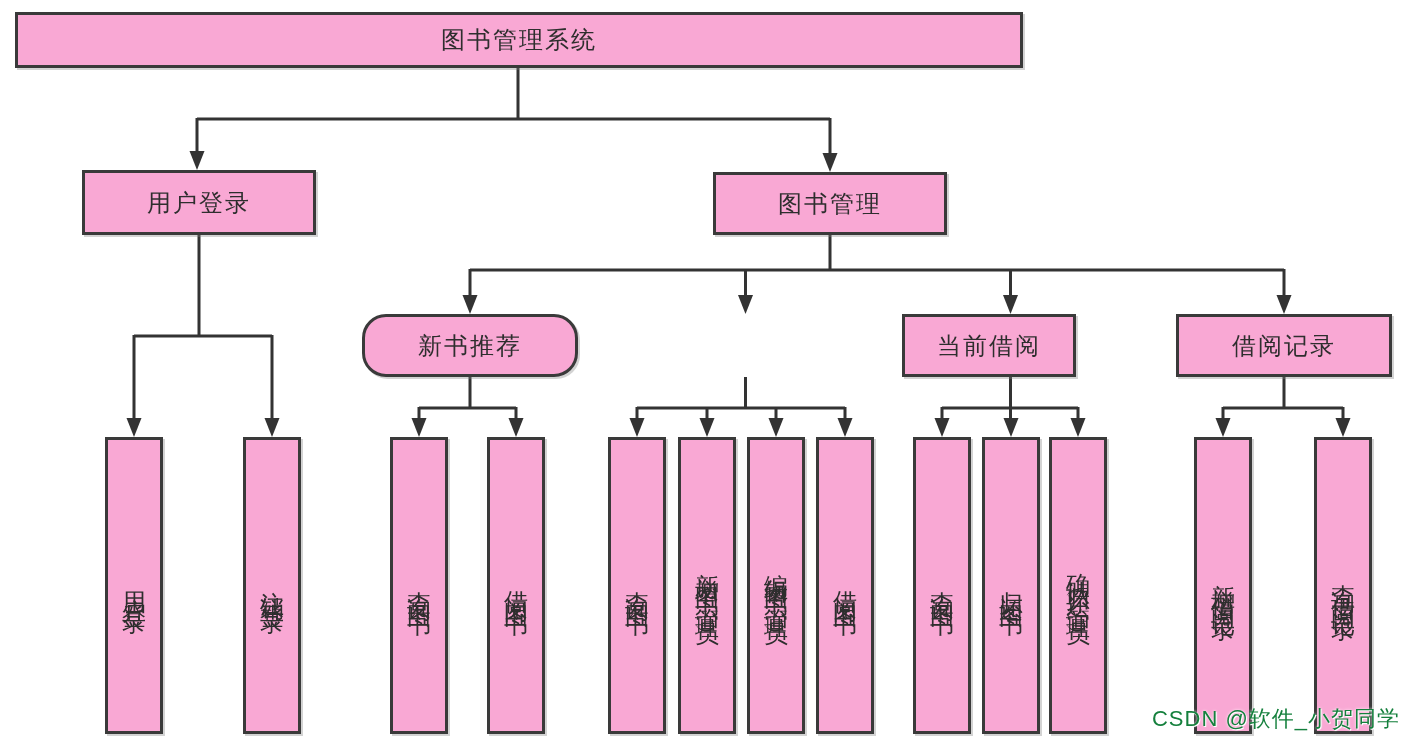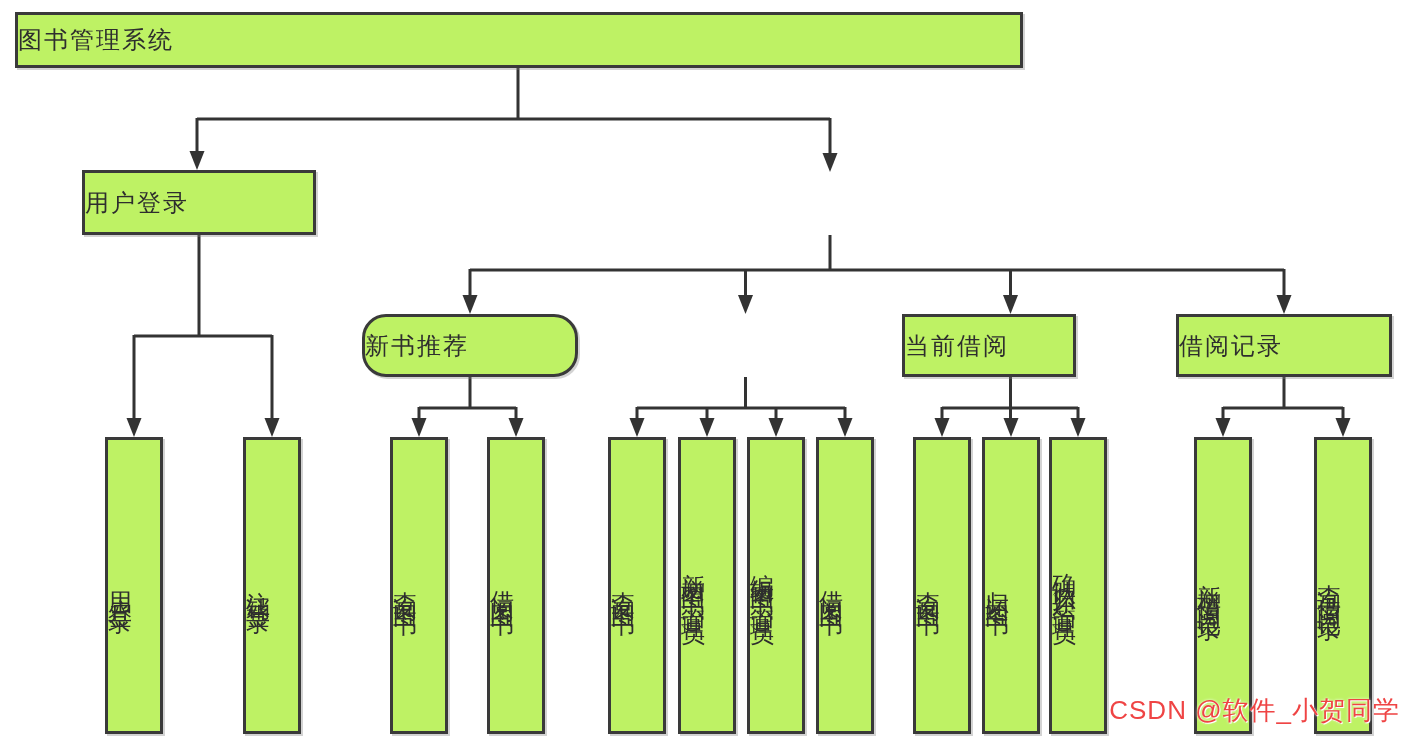--- a/index.html
+++ b/index.html
@@ -5,23 +5,23 @@
   html,body{margin:0;padding:0;}
   body{
     width:1405px;height:747px;position:relative;overflow:hidden;
     background:#ffffff;
     font-family:"Liberation Sans", sans-serif;
   }
   .stage{position:absolute;inset:0;}
   svg.wires{position:absolute;left:0;top:0;z-index:1;pointer-events:none;}
   .box{
     position:absolute;z-index:2;box-sizing:border-box;
-    background:#bef264;border:3px solid #3a3a3a;
+    background:#f9a8d4;border:3px solid #3a3a3a;
     box-shadow:2px 2px 0 rgba(130,130,130,0.35);
-    display:flex;align-items:center;
+    display:flex;align-items:center;justify-content:center;
     color:#2e2e2e;
     font-family:Liberation Serif, serif;
   }
   .hbox{font-size:24px;letter-spacing:2px;white-space:nowrap;}
   .vbox{top:437px;height:297px;width:58px;}
   .vbox .label{
     writing-mode:vertical-rl;text-orientation:mixed;
     font-size:24px;letter-spacing:7px;line-height:1;
   }
   
@@ -33,22 +33,22 @@
   #n-current{left:902px; top:314px; width:174px; height:63px;}
   #n-records{left:1176px;top:314px; width:216px; height:63px;}
   
   #l1 {left:105px;}  #l2 {left:243px;}
   #l3 {left:390px;}  #l4 {left:487px;}
   #l5 {left:608px;}  #l6 {left:678px;}
   #l7 {left:747px;}  #l8 {left:816px;}
   #l9 {left:913px;}  #l10{left:982px;}
   #l11{left:1049px;} #l12{left:1194px;} #l13{left:1314px;}
   .watermark{
-    position:absolute;z-index:3;right:5px;bottom:19px;
-    font-size:26px;color:#ef4444;letter-spacing:1px;
+    position:absolute;z-index:3;right:5px;bottom:13px;
+    font-size:22px;color:#15803d;letter-spacing:1px;
     text-shadow:0 0 3px #ffffff,1px 1px 0 #ffffff;white-space:nowrap;
   }
 </style>
 </head>
 <body>
 
 <div class="stage">
 
   <svg class="wires" width="1405" height="747" viewBox="0 0 1405 747">
     <g stroke="#333333" stroke-width="3" fill="none">
@@ -89,20 +89,23 @@
       <polygon points="1335.5,418 1350.5,418 1343,437"></polygon>
     </g>
   </svg>
 
   <div class="box hbox" id="n-root">
     <span class="label">图书管理系统</span>
   </div>
 
   <div class="box hbox" id="n-user">
     <span class="label">用户登录</span>
+  </div>
+  <div class="box hbox" id="n-mgmt">
+    <span class="label">图书管理</span>
   </div>
 
   <div class="box hbox" id="n-newbook">
     <span class="label">新书推荐</span>
   </div>
   <div class="box hbox" id="n-current">
     <span class="label">当前借阅</span>
   </div>
   <div class="box hbox" id="n-records">
     <span class="label">借阅记录</span>

